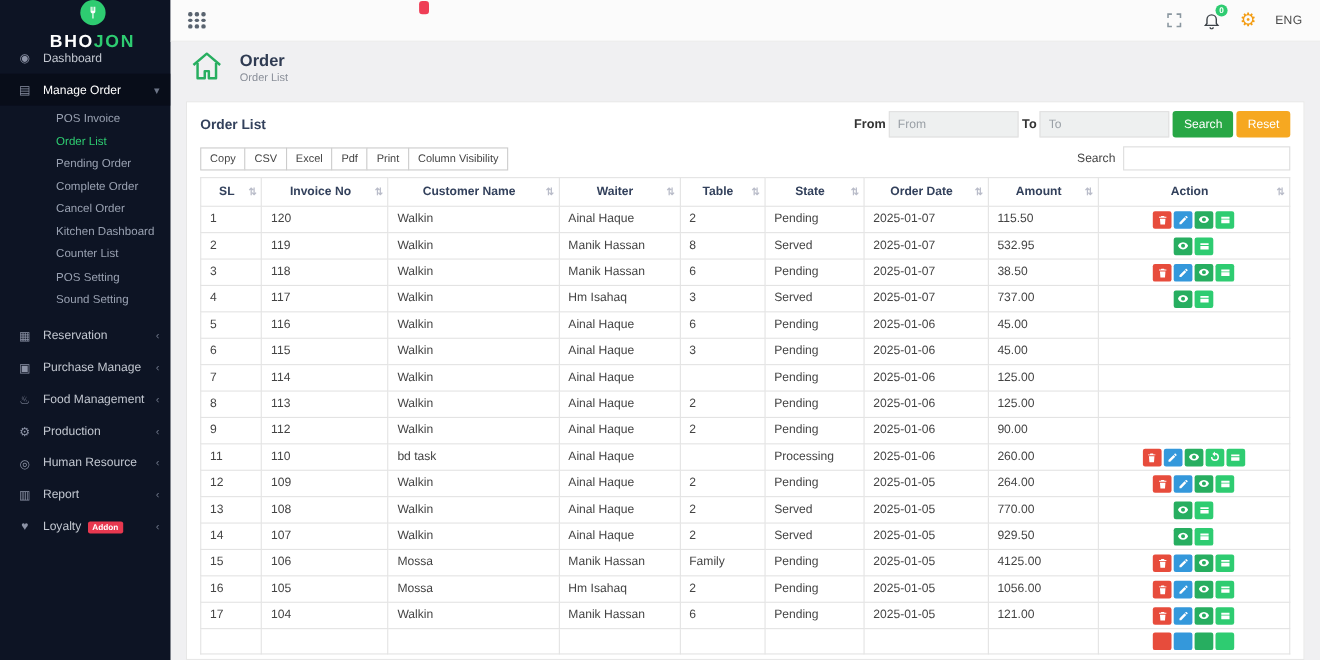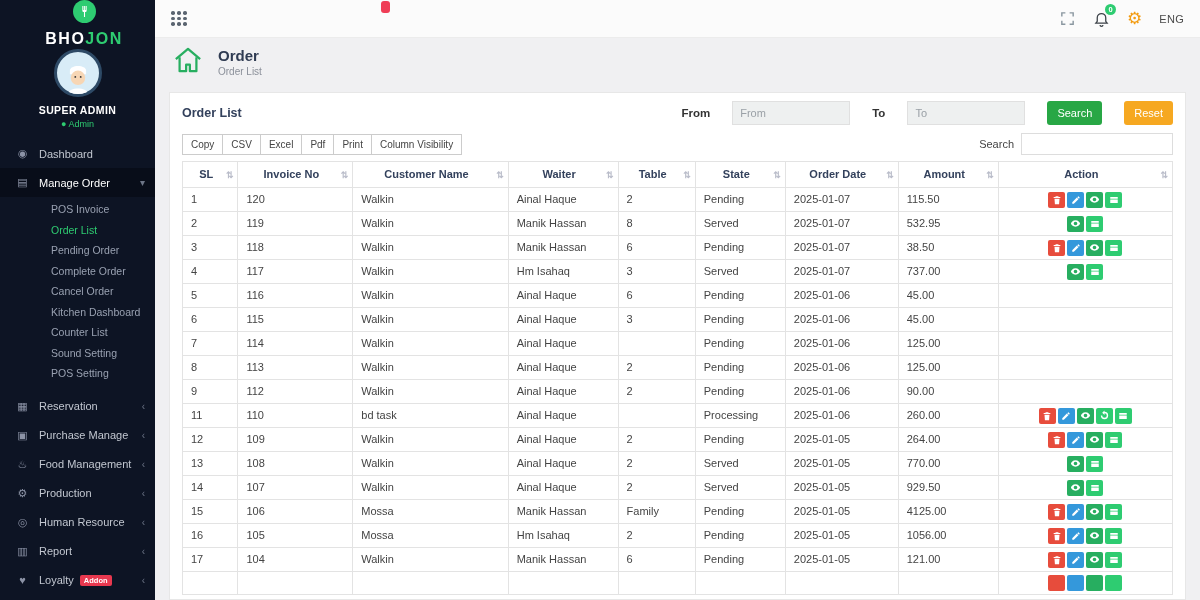--- a/index.html
+++ b/index.html
@@ -43,21 +43,21 @@
   .gear-glyph{font-size:17px;color:#f39c12;line-height:1;}
   .lang{font-size:11px;color:#4a4a4a;cursor:pointer;letter-spacing:.3px;}
 
   .band{height:48px;display:flex;align-items:center;padding:0 18px;gap:15px;flex-shrink:0;}
   .band-text .page-title{font-size:15px;font-weight:bold;color:#2f3b52;}
   .band-text .page-sub{font-size:10px;color:#8a8f99;margin-top:2px;}
 
   .card{background:#fff;border:1px solid #e7e7e7;margin:6px 14px 0;flex:1;overflow:hidden;display:flex;flex-direction:column;}
   .card-header{display:flex;align-items:center;padding:8px 12px;flex-shrink:0;}
   .card-title{font-size:12.5px;font-weight:bold;color:#33415c;}
-  .filters{margin-left:auto;display:flex;align-items:center;gap:22px;}
+  .filters{margin-left:auto;display:flex;align-items:center;gap:3px;}
   .filter-label{font-size:11.5px;font-weight:bold;color:#333;}
   .filter-input{width:118px;height:24px;background:#eef0f0;border:1px solid #e0e0e0;padding:0 7px;font-size:11px;color:#555;font-family:"Liberation Sans",sans-serif;}
   .filter-input::placeholder{color:#9aa0a6;}
   .btn{height:24px;border:none;border-radius:3px;color:#fff;font-size:11px;padding:0 10px;cursor:pointer;font-family:"Liberation Sans",sans-serif;}
   .btn-search{background:var(--btn-green);}
   .btn-reset{background:var(--btn-orange);text-align:right;}
 
   .table-controls{display:flex;align-items:center;padding:0 12px 6px;flex-shrink:0;}
   .tb-btn{font-size:10px;padding:4px 8px;background:#fff;border:1px solid #ccc;color:#444;margin-right:-1px;cursor:pointer;font-family:"Liberation Sans",sans-serif;}
   .search-wrap{margin-left:auto;display:flex;align-items:center;gap:7px;font-size:11px;color:#444;}
@@ -84,53 +84,40 @@
 
 <aside class="sidebar">
   <div class="logo">
     <span class="logo-circle">
       <svg width="13" height="13" viewBox="0 0 24 24" fill="#fff">
           <path d="M8 2v8c0 2 1.2 3 3 3v9h2v-9c1.8 0 3-1 3-3V2h-2v7h-1.2V2h-1.6v7H10V2H8z"></path>
         </svg>
     </span>
     <span class="logo-text"><span>BHO</span><span class="grn">JON</span></span>
   </div>
-  <div class="profile">
-    <div class="avatar">
-      <svg width="36" height="36" viewBox="0 0 40 40">
-          <path d="M11 14c0-7 18-7 18 0v4H11z" fill="#fff"></path>
-          <circle cx="20" cy="22" r="8" fill="#f7d6b4"></circle>
-          <path d="M9 40c1-8 21-8 22 0z" fill="#fff"></path>
-          <circle cx="17" cy="21" r="1" fill="#333"></circle>
-          <circle cx="23" cy="21" r="1" fill="#333"></circle>
-        </svg>
-    </div>
-    <div class="profile-name">SUPER ADMIN</div>
-    <div class="profile-role"><span>●</span> <span>Admin</span></div>
-  </div>
   <nav class="menu" id="menu">
       <div class="menu-item">
         <span class="mi-icon">◉</span>
         <span class="mi-label">Dashboard</span>
       </div>
       <div class="menu-item active-parent">
         <span class="mi-icon">▤</span>
         <span class="mi-label">Manage Order</span>
         <span class="chev">▾</span>
       </div>
       <div class="submenu">
         <div class="submenu-item">POS Invoice</div>
         <div class="submenu-item active">Order List</div>
         <div class="submenu-item">Pending Order</div>
         <div class="submenu-item">Complete Order</div>
         <div class="submenu-item">Cancel Order</div>
         <div class="submenu-item">Kitchen Dashboard</div>
         <div class="submenu-item">Counter List</div>
+        <div class="submenu-item">POS Setting</div>
         <div class="submenu-item">Sound Setting</div>
-        <div class="submenu-item">POS Setting</div>
       </div>
       <div class="menu-item">
         <span class="mi-icon">▦</span>
         <span class="mi-label">Reservation</span>
         <span class="chev">‹</span>
       </div>
       <div class="menu-item">
         <span class="mi-icon">▣</span>
         <span class="mi-label">Purchase Manage</span>
         <span class="chev">‹</span>

